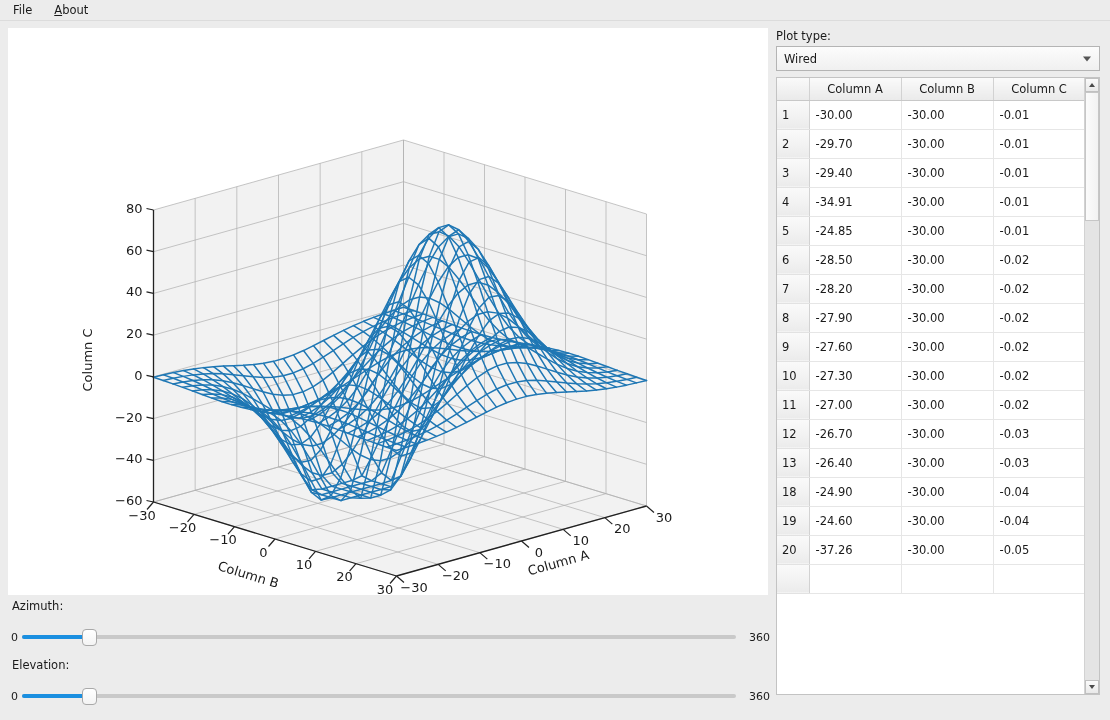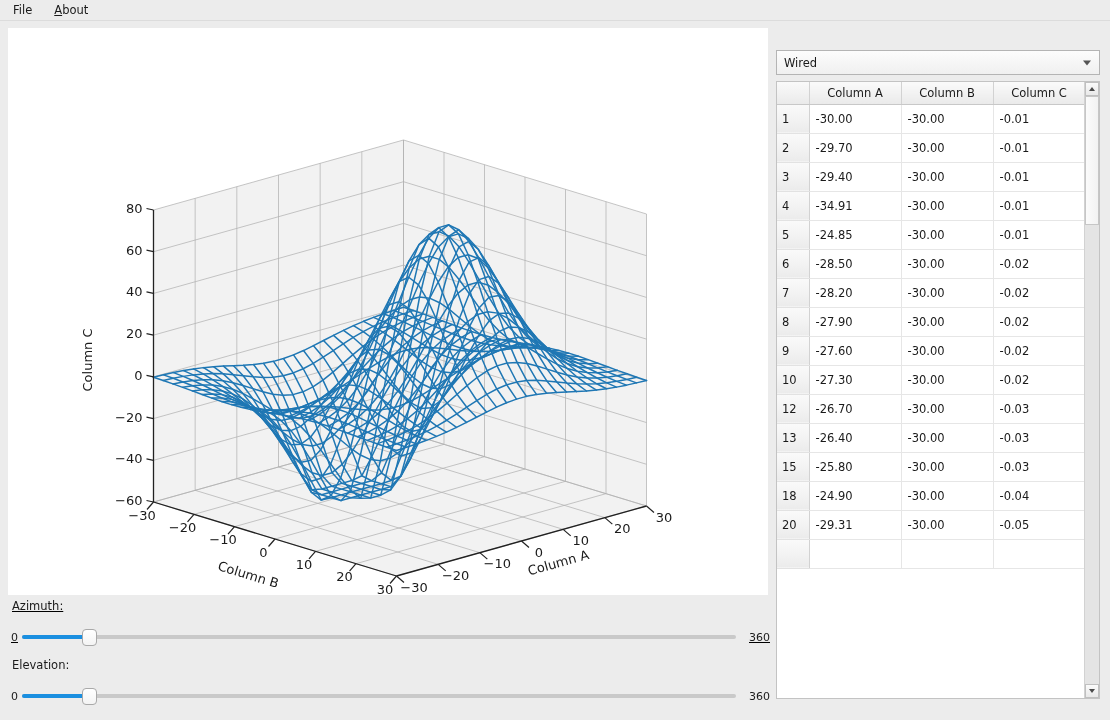--- a/index.html
+++ b/index.html
@@ -27,21 +27,21 @@
   #plot-canvas {
     position: absolute; left: 8px; top: 28px;
     width: 760px; height: 567px;
     background: #ffffff;
     overflow: hidden;
   }
   #plot-svg { display:block; }
 
   
   .slider-block { position: absolute; left: 0px; width: 770px; }
-  #azimuth-block { top: 597px; text-decoration: underline; }
+  #azimuth-block { top: 597px; }
   #elevation-block { top: 656px; }
   .slider-label {
     font-size: 11.5px; color: #1a1a1a; margin-left: 12px;
     height: 18px; line-height: 18px;
   }
   .slider-row { display: flex; align-items: center; height: 22px; margin-top: 11px; }
   .slider-end {
     font-size: 11px; color: #1a1a1a; width: 22px;
     text-align: left; padding-left: 11px; box-sizing: border-box;
   }
@@ -64,21 +64,21 @@
     box-sizing: border-box; cursor: pointer;
   }
 
   
   #right-panel {
     position: absolute; left: 776px; top: 28px;
     width: 326px; height: 684px;
   }
   #plot-type-label { font-size: 11.5px; color: #1a1a1a; height: 16px; line-height: 16px; }
   #plot-type-combo {
-    margin-top: 22px; height: 25px; width: 324px;
+    margin-top: 2px; height: 25px; width: 324px;
     background: linear-gradient(#fcfcfc, #f0f0f0);
     border: 1px solid #b4b4b4; box-sizing: border-box;
     display: flex; align-items: center; position: relative;
     cursor: pointer;
   }
   #plot-type-value { font-size: 11.5px; color: #1a1a1a; padding-left: 7px; }
   #combo-arrow {
     position: absolute; right: 8px; top: 50%; transform: translateY(-50%);
     width: 0; height: 0;
     border-left: 4.5px solid transparent;
@@ -355,20 +355,21 @@
     <div class="slider-track-wrap">
       <div class="slider-groove"></div>
       <div class="slider-fill" id="el-fill" style="width: 67.83px;"></div>
       <div class="slider-handle" id="el-handle" style="left: 60.33px;"></div>
     </div>
     <div class="slider-end right">360</div>
   </div>
 </div>
 
 <div id="right-panel">
+  <div id="plot-type-label">Plot type:</div>
   <div id="plot-type-combo">
     <span id="plot-type-value">Wired</span>
     <span id="combo-arrow"></span>
   </div>
 
   <div id="table-frame">
     <div id="table-main">
       <table class="grid">
         <colgroup>
           <col style="width:32px">
@@ -439,46 +440,52 @@
               <td class="cell">-30.00</td>
               <td class="cell">-0.02</td>
             </tr>
             <tr>
               <td class="rownum">10</td>
               <td class="cell">-27.30</td>
               <td class="cell">-30.00</td>
               <td class="cell">-0.02</td>
             </tr>
             <tr>
+              <td class="rownum">11</td>
+              <td class="cell">-27.00</td>
+              <td class="cell">-30.00</td>
+              <td class="cell">-0.02</td>
+            </tr>
+            <tr>
               <td class="rownum">12</td>
               <td class="cell">-26.70</td>
               <td class="cell">-30.00</td>
               <td class="cell">-0.03</td>
             </tr>
             <tr>
               <td class="rownum">13</td>
               <td class="cell">-26.40</td>
               <td class="cell">-30.00</td>
               <td class="cell">-0.03</td>
             </tr>
             <tr>
-              <td class="rownum">15</td>
-              <td class="cell">-25.80</td>
-              <td class="cell">-30.00</td>
-              <td class="cell">-0.03</td>
-            </tr>
-            <tr>
               <td class="rownum">18</td>
               <td class="cell">-24.90</td>
               <td class="cell">-30.00</td>
               <td class="cell">-0.04</td>
             </tr>
             <tr>
+              <td class="rownum">19</td>
+              <td class="cell">-24.60</td>
+              <td class="cell">-30.00</td>
+              <td class="cell">-0.04</td>
+            </tr>
+            <tr>
               <td class="rownum">20</td>
-              <td class="cell">-29.31</td>
+              <td class="cell">-37.26</td>
               <td class="cell">-30.00</td>
               <td class="cell">-0.05</td>
             </tr>
             <tr>
               <td class="rownum"></td>
               <td class="cell"></td>
               <td class="cell"></td>
               <td class="cell"></td>
             </tr>
           </tbody>

